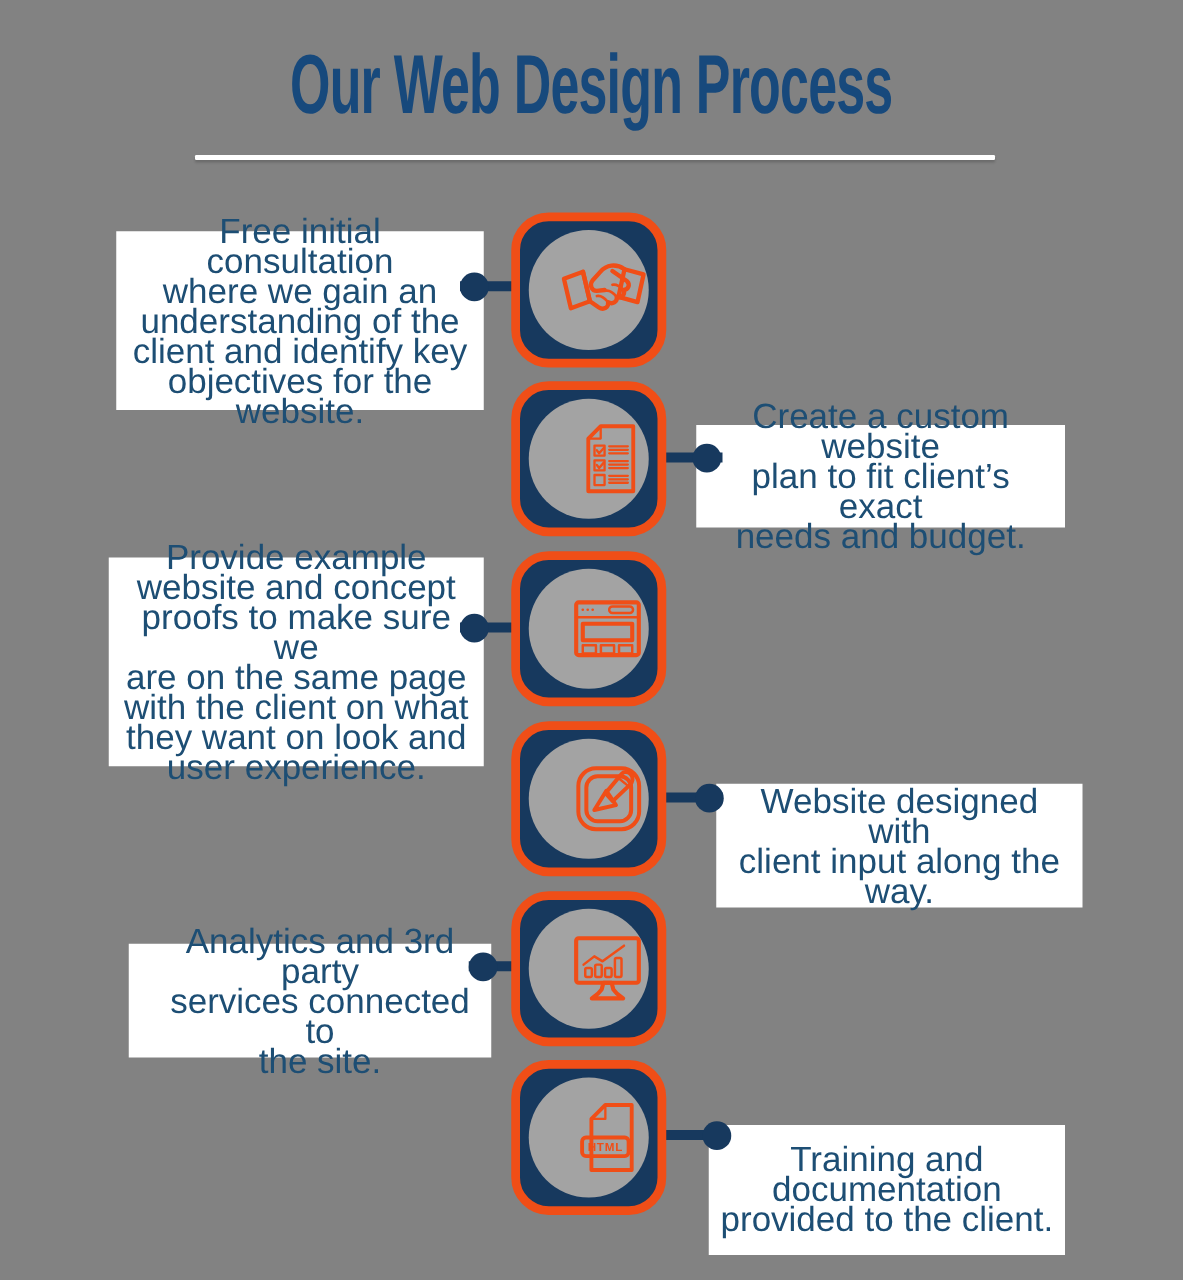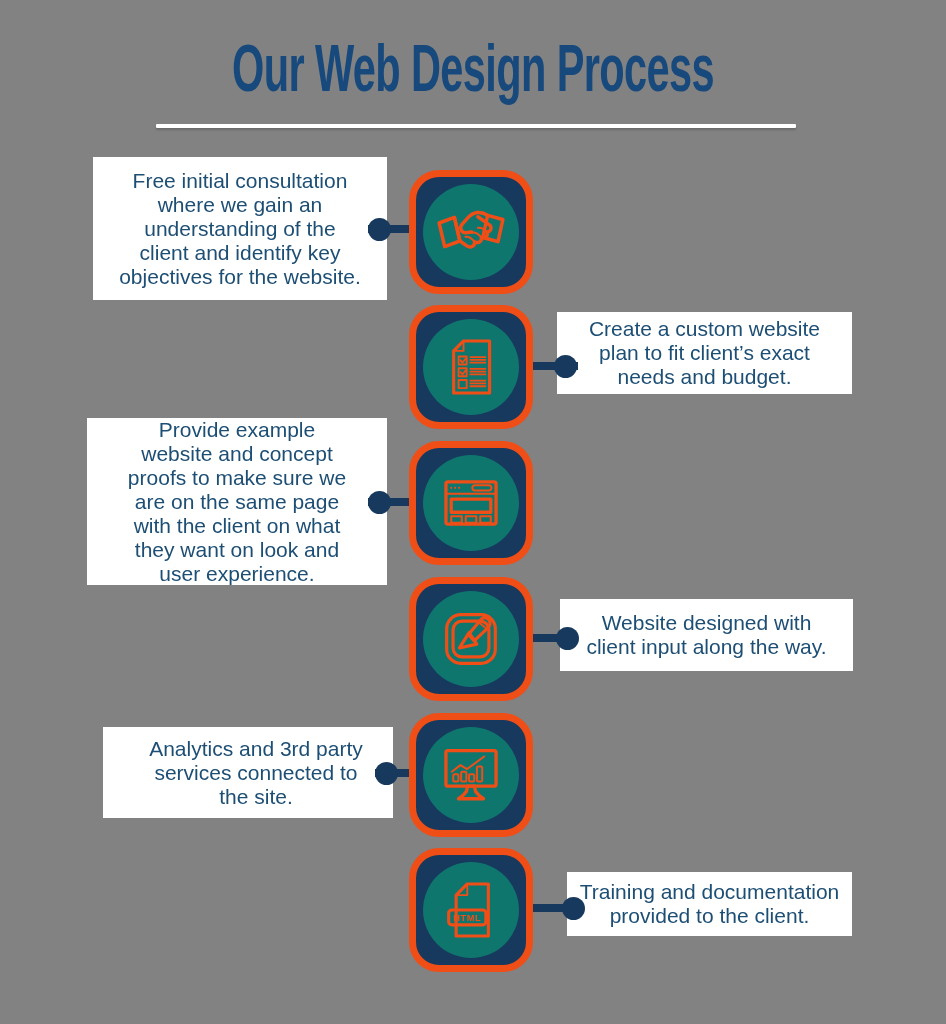--- a/index.html
+++ b/index.html
@@ -19,42 +19,43 @@
   }
   .title-rule{
     position:absolute;left:156px;top:124px;width:640px;height:4px;
     background:#ffffff;border-radius:1px;
     box-shadow:0 2px 2px rgba(0,0,0,0.18);
   }
   .card{
     position:absolute;background:#ffffff;
     display:flex;align-items:center;justify-content:center;
     text-align:center;color:#1D4E74;
-    font-size:21px;line-height:24px;
+    font-size:28px;line-height:24px;
     white-space:pre-line;
     box-sizing:border-box;padding:4px 8px;
     z-index:1;
+    margin-top:28px;
   }
   .connector-line{
     position:absolute;height:8px;background:#17395E;z-index:2;
   }
   .connector-dot{
     position:absolute;width:23px;height:23px;border-radius:50%;
     background:#17395E;z-index:3;
   }
   .tile{
     position:absolute;left:409px;width:124px;height:124px;
     box-sizing:border-box;
     background:#17395E;border:7px solid #F04E17;border-radius:30px;
     z-index:4;
   }
   .tile .circle{
     position:absolute;left:7px;top:7px;right:7px;bottom:7px;
-    background:#0f766e;border-radius:50%;
-    display:flex;align-items:center;justify-content:center;
+    background:#a3a3a3;border-radius:50%;
+    display:flex;align-items:center;justify-content:flex-end;
   }
   .tile svg{display:block;}
   .icon-stroke{stroke:#F04E17;fill:none;stroke-width:5;stroke-linecap:round;stroke-linejoin:round;}
   .icon-stroke-thin{stroke:#F04E17;fill:none;stroke-width:3;stroke-linecap:round;stroke-linejoin:round;}
   .icon-text{fill:#F04E17;font-family:"Liberation Sans",sans-serif;font-weight:bold;}
 </style>
 </head>
 <body>
 
 <div class="title">Our Web Design Process</div>
@@ -118,21 +119,21 @@
       <circle cx="32" cy="21" r="1.6" fill="#F04E17"></circle>
       <rect class="icon-stroke-thin" x="52" y="17" width="29" height="8" rx="4"></rect>
       <rect class="icon-stroke" x="20" y="38" width="60" height="20"></rect>
       <rect class="icon-stroke-thin" x="20" y="64" width="16" height="10"></rect>
       <rect class="icon-stroke-thin" x="42" y="64" width="16" height="10"></rect>
       <rect class="icon-stroke-thin" x="64" y="64" width="16" height="10"></rect>
     </svg>
   </div>
 </div>
 
-<div class="card" style="left:560px;top:599px;width:293px;height:72px;">Website designed with
+<div class="card" style="left:573px;top:599px;width:293px;height:99px;">Website designed with
 client input along the way.</div>
 <div class="connector-line" style="left:520px;top:634px;width:58px;"></div>
 <div class="connector-dot" style="left:556px;top:627px;"></div>
 <div class="tile" style="top:577px;">
   <div class="circle">
     <svg width="64" height="64" viewBox="0 0 100 100">
       <rect class="icon-stroke" x="12" y="12" width="76" height="76" rx="22"></rect>
       <rect class="icon-stroke" x="22" y="22" width="56" height="56" rx="14"></rect>
       <path class="icon-stroke" d="M32,64 L47,40 L59,58 Z"></path>
       <path class="icon-stroke" d="M46,43 L66,19 C69,15 75,16 78,20 C81,24 80,30 76,33 L55,53 Z"></path>
@@ -153,21 +154,21 @@
       <path class="icon-stroke-thin" d="M21,42 L34,32 L44,38 L70,19"></path>
       <rect class="icon-stroke-thin" x="23" y="46" width="8" height="11" rx="2"></rect>
       <rect class="icon-stroke-thin" x="35" y="42" width="8" height="15" rx="2"></rect>
       <rect class="icon-stroke-thin" x="47" y="46" width="8" height="11" rx="2"></rect>
       <rect class="icon-stroke-thin" x="59" y="34" width="8" height="23" rx="2"></rect>
       <path class="icon-stroke" d="M45,64 L55,64 L57,72 C61,78 66,81 69,83 L31,83 C34,81 39,78 43,72 Z"></path>
     </svg>
   </div>
 </div>
 
-<div class="card" style="left:567px;top:872px;width:285px;height:64px;">Training and documentation
+<div class="card" style="left:567px;top:872px;width:285px;height:104px;">Training and documentation
 provided to the client.</div>
 <div class="connector-line" style="left:520px;top:904px;width:60px;"></div>
 <div class="connector-dot" style="left:562px;top:897px;"></div>
 <div class="tile" style="top:848px;">
   <div class="circle">
     <svg width="62" height="62" viewBox="0 0 100 100">
       <path class="icon-stroke" d="M44,8 L78,8 L78,92 L26,92 L26,26 Z"></path>
       <path class="icon-stroke-thin" d="M44,8 L44,26 L26,26"></path>
       <rect class="icon-stroke" x="14" y="50" width="60" height="24" rx="5" fill="#ffffff"></rect>
       <text class="icon-text" x="44" y="68" font-size="15" letter-spacing="1" text-anchor="middle">HTML</text>

